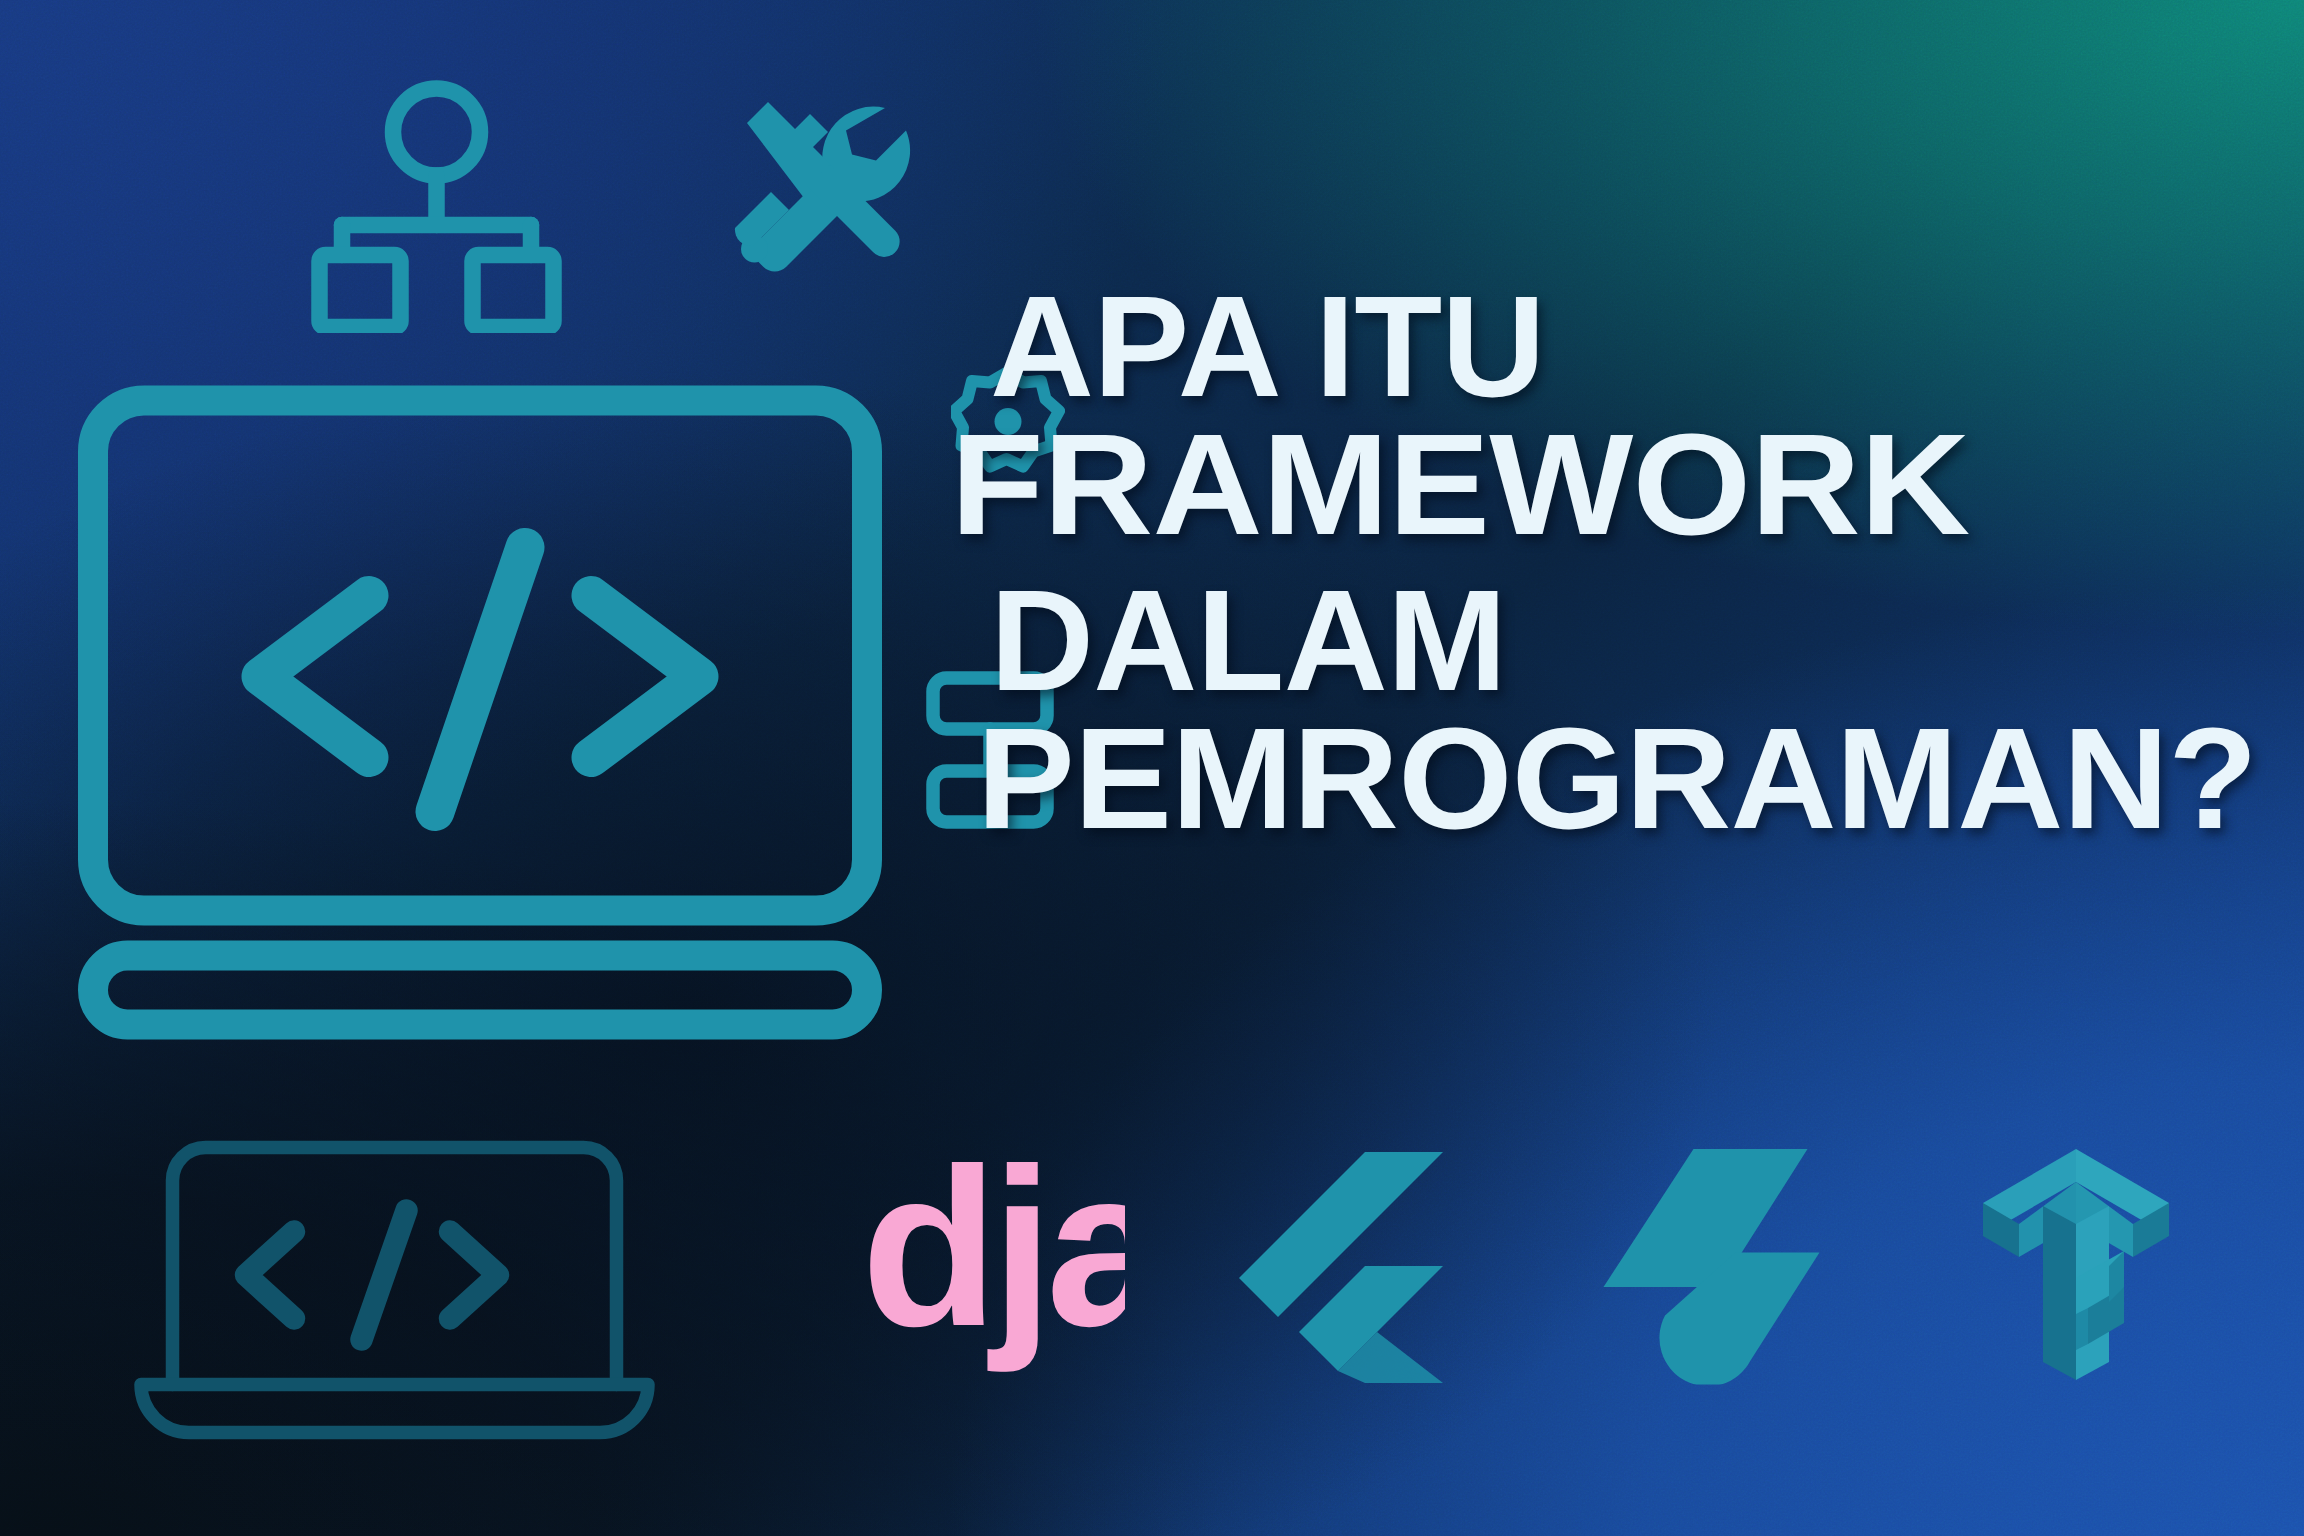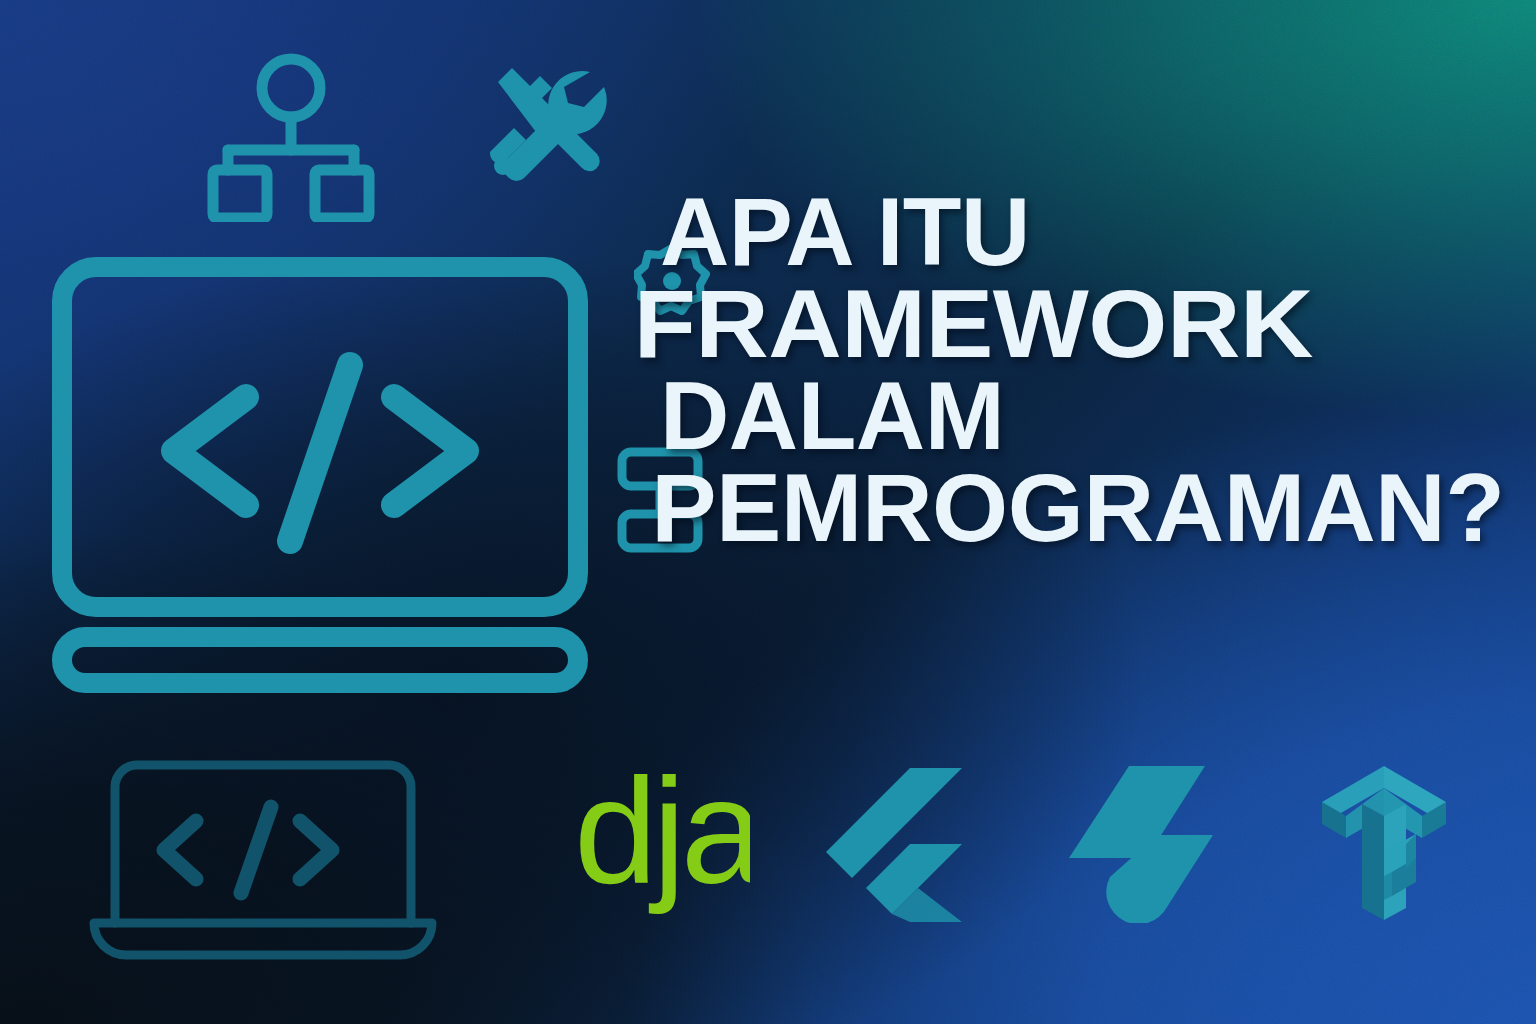--- a/index.html
+++ b/index.html
@@ -57,21 +57,21 @@
     color: #e9f5fb;
     font-weight: 700;
     letter-spacing: -0.5px;
     line-height: 0.96;
     text-shadow: 3px 4px 7px rgba(2,10,22,0.55);
     white-space: nowrap;
     transform-origin: center center;
   }
   .tl-1 { font-size: 96px; }
   .tl-2 { font-size: 96px; transform: scaleX(1.06); }
-  .tl-3 { font-size: 96px; }
+  .tl-3 { font-size: 96px; margin-top: 12px; }
   .tl-4 { font-size: 96px; transform: scaleX(1.02); }
 
   
   .logo { position: absolute; }
   .logo svg { display: block; }
 </style>
 </head>
 <body>
 
 <div id="poster">
@@ -146,22 +146,22 @@
   </div>
 
   <div class="title-block">
     <span class="title-line tl-1">APA ITU</span>
     <span class="title-line tl-2">FRAMEWORK</span>
     <span class="title-line tl-3">DALAM</span>
     <span class="title-line tl-4">PEMROGRAMAN?</span>
   </div>
 
   <div class="logo" style="left:560px; top:762px; width:190px; height:160px; overflow:hidden;">
-    <span style="position:absolute; left:14px; top:-6px; font-size:150px; font-weight:400;
-                 color:#84cc16; letter-spacing:-5px; line-height:1;
+    <span style="position:absolute; left:14px; top:-6px; font-size:150px; font-weight:700;
+                 color:#f9a8d4; letter-spacing:-5px; line-height:1;
                  font-family:'Liberation Sans', sans-serif;">dja</span>
   </div>
 
   <div class="logo" style="left:822px; top:766px;">
     <svg width="152" height="158" viewBox="0 0 152 158" fill="#1f93ab">
       <path d="M88 2 L4 86 L30 112 L140 2 Z"></path>
       <path d="M88 78 L44 122 L70 148 L140 78 Z"></path>
       <path d="M70 148 L96 122 L140 156 L88 156 Z" opacity="0.82"></path>
     </svg>
   </div>

